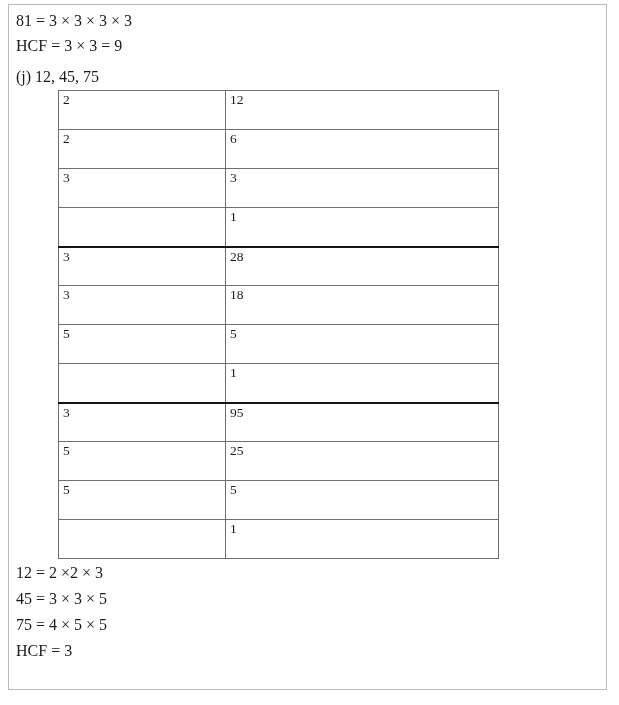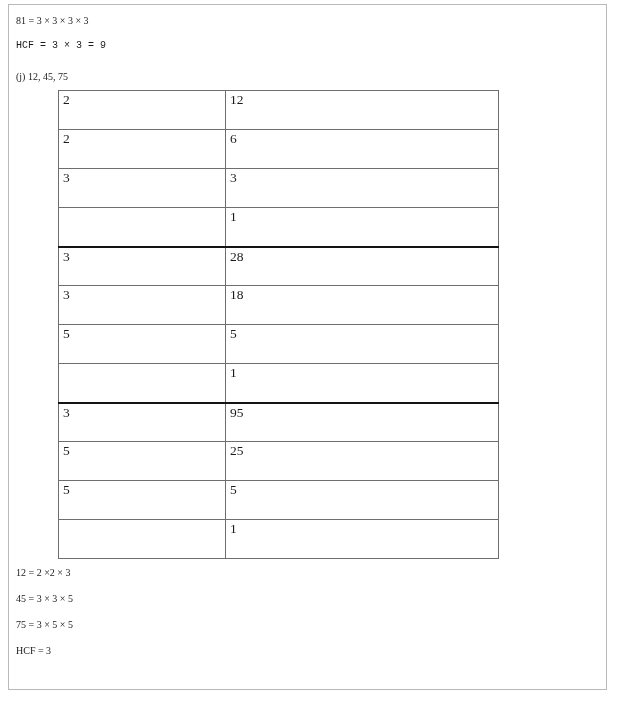--- a/index.html
+++ b/index.html
@@ -25,28 +25,28 @@
     border: 1px solid #b9b9b9;
     box-sizing: border-box;
     background: #ffffff;
     overflow: hidden;
   }
 
   
   .textline {
     position: absolute;
     left: 7px;
-    font-size: 10px;
+    font-size: 16px;
     line-height: 16px;
     white-space: pre;
     color: #1b1b1b;
   }
 
   .l1 { top: 8px; }
-  .l2 { top: 33px; font-family: Liberation Mono, monospace; }
+  .l2 { top: 33px; }
   .l3 { top: 64px; }
 
   .b1 { top: 560px; }
   .b2 { top: 586px; }
   .b3 { top: 612px; }
   .b4 { top: 638px; }
 
   
   .factor-table {
     position: absolute;
@@ -141,16 +141,16 @@
       </tr>
       <tr>
         <td></td>
         <td>1</td>
       </tr>
     </tbody>
   </table>
 
   <div class="textline b1">12 = 2 ×2 × 3</div>
   <div class="textline b2">45 = 3 × 3 × 5</div>
-  <div class="textline b3">75 = 3 × 5 × 5</div>
+  <div class="textline b3">75 = 4 × 5 × 5</div>
   <div class="textline b4">HCF = 3</div>
 
 </div>
 
 </body></html>

